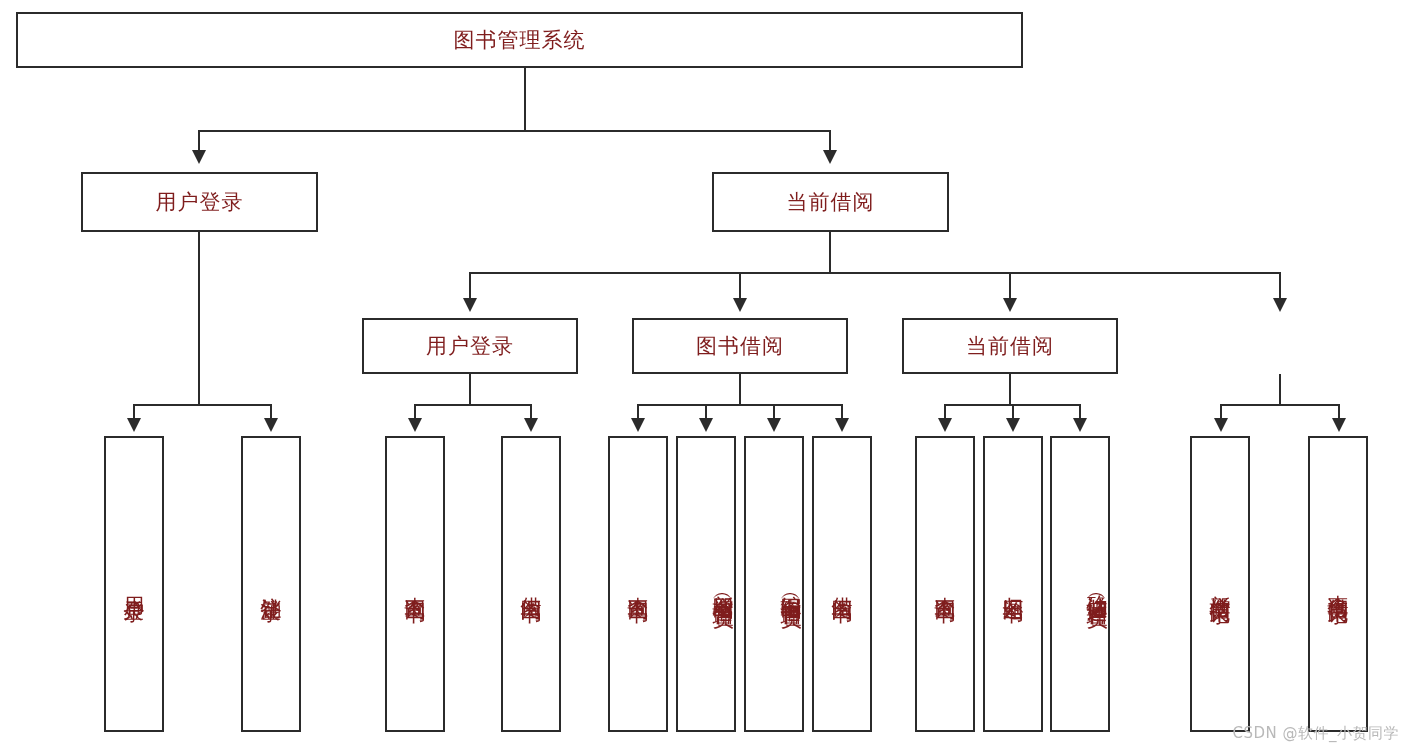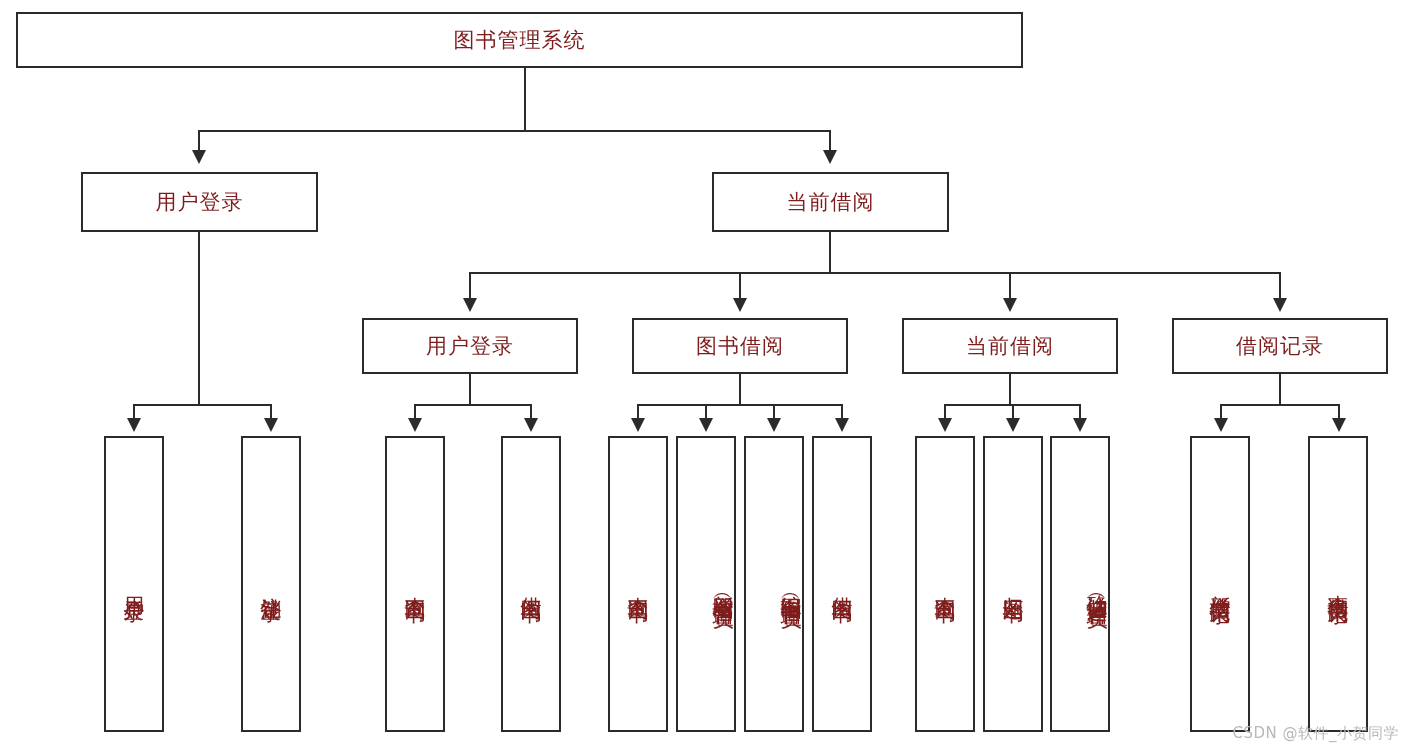--- a/index.html
+++ b/index.html
@@ -63,23 +63,20 @@
   <div class="arrow" style="left:1273px;top:298px;"></div>
 
   <div class="node h-node" style="left:362px;top:318px;width:216px;height:56px;">
     <span>用户登录</span>
   </div>
   <div class="node h-node" style="left:632px;top:318px;width:216px;height:56px;">
     <span>图书借阅</span>
   </div>
   <div class="node h-node" style="left:902px;top:318px;width:216px;height:56px;">
     <span>当前借阅</span>
-  </div>
-  <div class="node h-node" style="left:1172px;top:318px;width:216px;height:56px;">
-    <span>借阅记录</span>
   </div>
 
   <div class="line vline" style="left:469px;top:374px;height:30px;"></div>
   <div class="line hline" style="left:414px;top:404px;width:118px;"></div>
   <div class="line vline" style="left:414px;top:404px;height:18px;"></div>
   <div class="arrow" style="left:408px;top:418px;"></div>
   <div class="line vline" style="left:530px;top:404px;height:18px;"></div>
   <div class="arrow" style="left:524px;top:418px;"></div>
 
   <div class="line vline" style="left:739px;top:374px;height:30px;"></div>

